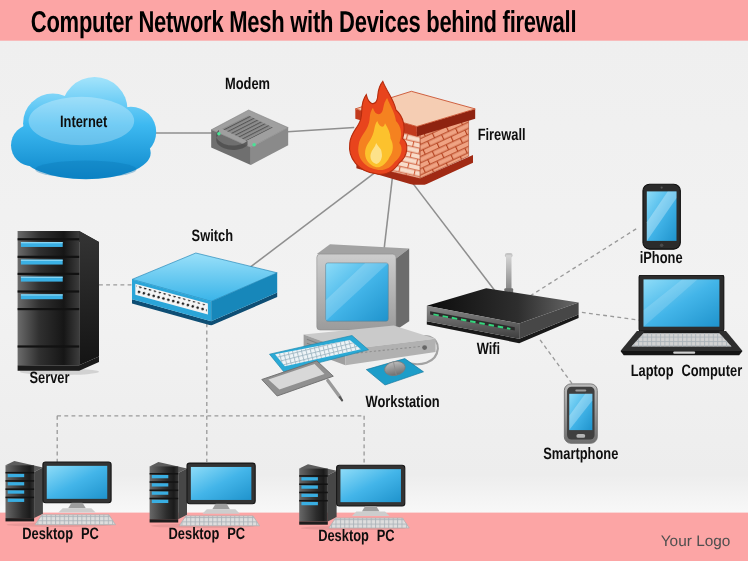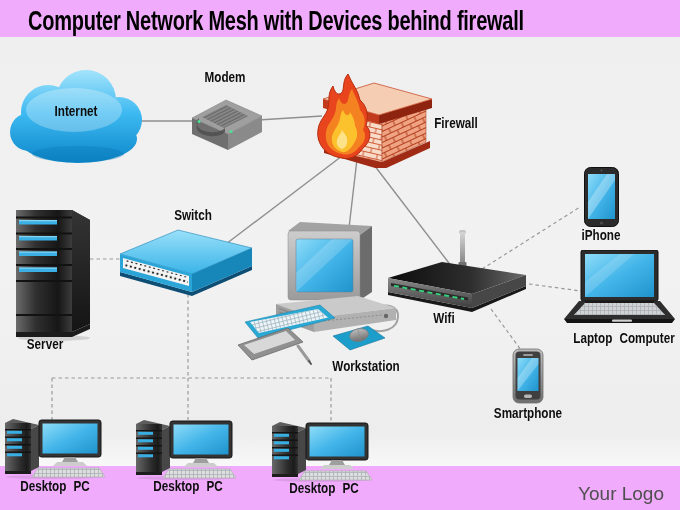--- a/index.html
+++ b/index.html
@@ -1,27 +1,27 @@
 <!DOCTYPE html>
 <html><head>
 <meta charset="utf-8">
 <style>
   html,body{margin:0;padding:0;background:#fff;}
-  .stage{position:relative;width:680px;height:510px;background:#f0abfc;overflow:hidden;
+  .stage{position:relative;width:680px;height:510px;background:#fca5a5;overflow:hidden;
          font-family:"Liberation Sans",sans-serif;}
   .diagram-bg{position:absolute;left:0;top:37px;width:680px;height:429px;
               background:linear-gradient(#efefef 0%,#f2f2f2 55%,#ededed 92%,#f8f8f8 100%);}
   .title{position:absolute;left:28px;top:5px;font-size:25px;font-weight:bold;color:#000;
          transform:scale(.8,1.1);transform-origin:left top;white-space:nowrap;letter-spacing:-.3px;}
   .edges{position:absolute;left:0;top:0;z-index:1;}
   .node{position:absolute;z-index:2;}
   .node svg{display:block;}
   .node-label{position:absolute;z-index:3;text-align:center;font-weight:bold;color:#0e0e0e;
               font-size:15px;transform:scaleX(.78);white-space:nowrap;word-spacing:5px;letter-spacing:0;}
-  .logo-text{position:absolute;right:16px;top:483px;z-index:3;font-size:19px;color:#4f4f4f;}
+  .logo-text{position:absolute;right:16px;top:483px;z-index:3;font-size:14px;color:#4f4f4f;}
 </style>
 </head>
 <body>
 
 <div class="stage">
   <div class="diagram-bg"></div>
 
   <svg width="0" height="0" style="position:absolute">
     <defs>
       <linearGradient id="scrG" x1="0" y1="0" x2="1" y2="1">

